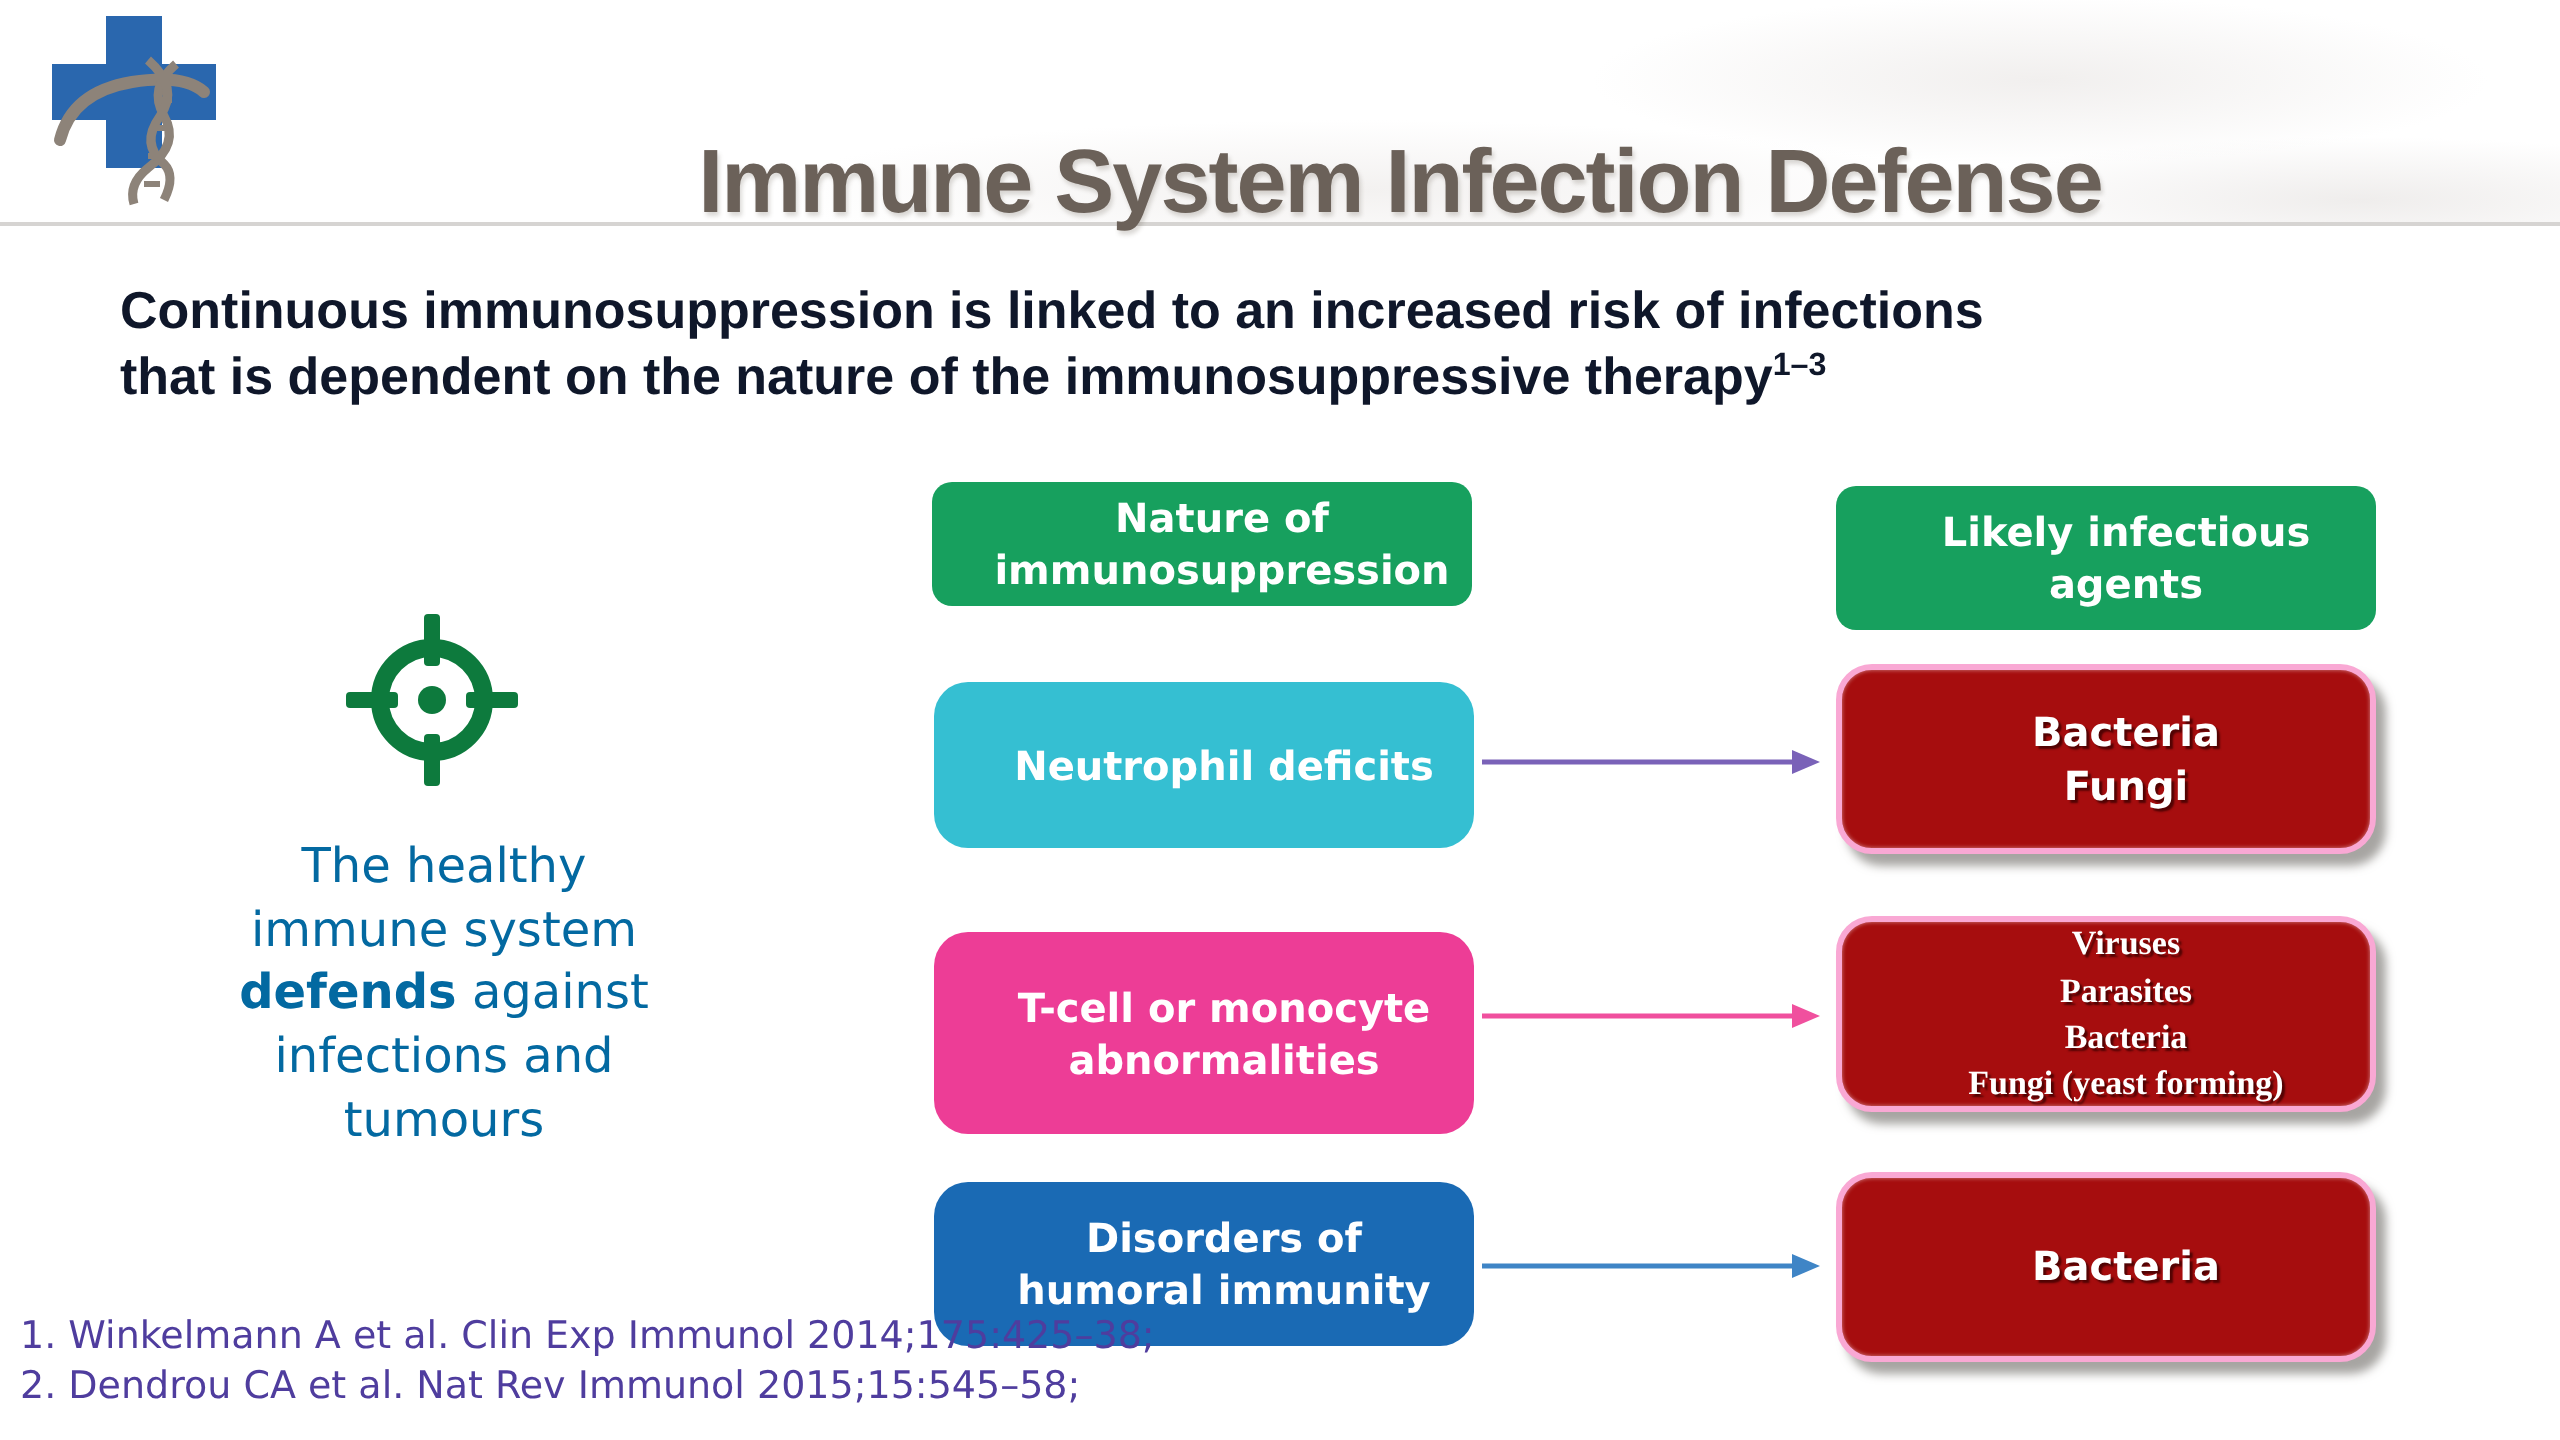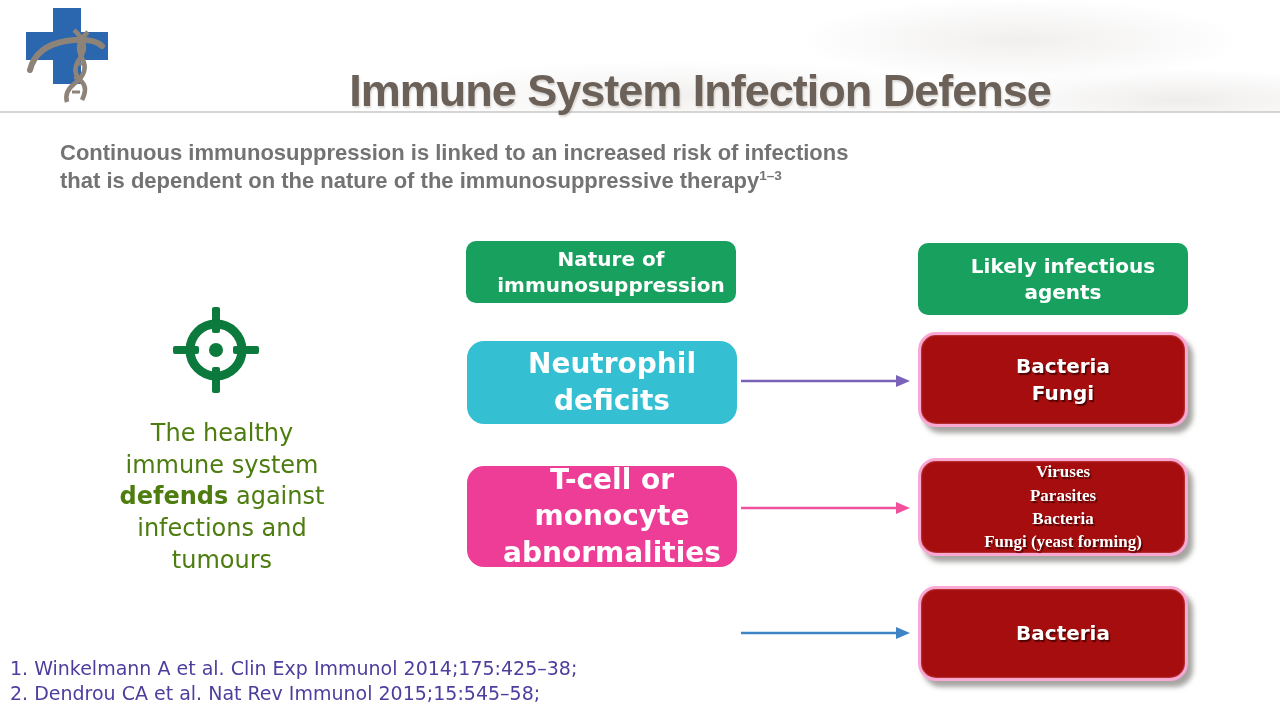--- a/index.html
+++ b/index.html
@@ -44,41 +44,41 @@
     white-space: nowrap;
     margin-top: 32px;
   }
 
   
   .subtitle {
     position: absolute;
     left: 60px; top: 139px;
     width: 1140px;
     font-family: "Liberation Sans", sans-serif;
-    font-size: 22px;
+    font-size: 26px;
     font-weight: bold;
-    color: #737373;
+    color: #0f172a;
     line-height: 1.26;
   }
   .subtitle .multiline { white-space: pre-line; }
   .subtitle sup { font-size: 62%; }
 
   
   .target-icon-wrap {
     position: absolute;
     left: 172px; top: 306px;
     width: 88px; height: 88px;
   }
   .healthy-text {
     position: absolute;
     left: 102px; top: 418px;
     width: 240px;
     text-align: center;
     font-size: 24px;
-    color: #4d7c0f;
+    color: #0369a1;
     line-height: 1.32;
   }
   .healthy-text b { font-weight: bold; }
 
   
   .box {
     position: absolute;
     display: flex;
     align-items: center;
     justify-content: center;
@@ -94,21 +94,21 @@
     border-radius: 10px;
     font-size: 20px;
     line-height: 1.3;
   }
   #nature-header { left: 466px; top: 241px; width: 270px; height: 62px; }
   #agents-header { left: 918px; top: 243px; width: 270px; height: 72px; }
 
   .nature-item {
     left: 467px; width: 270px;
     border-radius: 17px;
-    font-size: 28px;
+    font-size: 20px;
     line-height: 1.3;
   }
   #nature-item-0 { top: 341px; height: 83px; background: #35bfd2; }
   #nature-item-1 { top: 466px; height: 101px; background: #ed3d96; }
   #nature-item-2 { top: 591px; height: 82px; background: #1a6ab4; }
 
   .agent-box {
     left: 918px; width: 270px;
     background: #a60d0e;
     border: 3px solid #f9a8d4;
@@ -174,20 +174,22 @@
     </svg>
   </div>
 
   <p class="healthy-text"><span>The healthy immune system </span><b>defends</b><span> against infections and tumours</span></p>
 
   <div class="box hdr-box" id="nature-header">Nature of
 immunosuppression</div>
   <div class="box nature-item" id="nature-item-0">Neutrophil deficits</div>
   <div class="box nature-item" id="nature-item-1">T-cell or monocyte
 abnormalities</div>
+  <div class="box nature-item" id="nature-item-2">Disorders of
+humoral immunity</div>
 
   <div class="box hdr-box" id="agents-header">Likely infectious
 agents</div>
   <div class="box agent-box" id="agent-box-0">Bacteria
 Fungi</div>
   <div class="box agent-box" id="agent-box-1">Viruses
 Parasites
 Bacteria
 Fungi (yeast forming)</div>
   <div class="box agent-box" id="agent-box-2">Bacteria</div>

